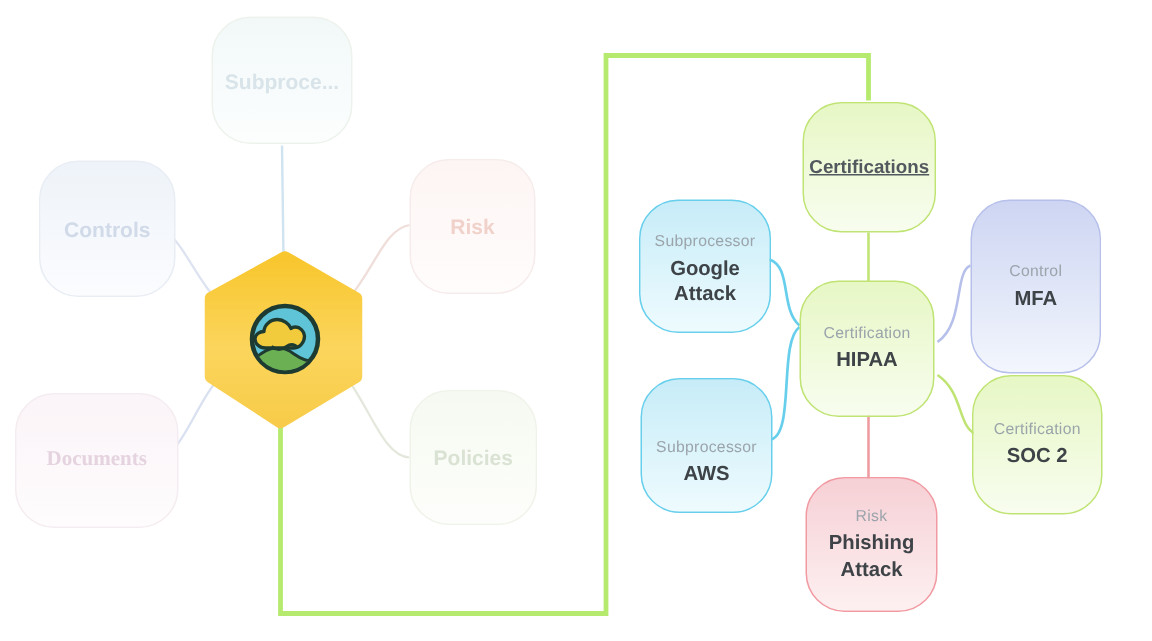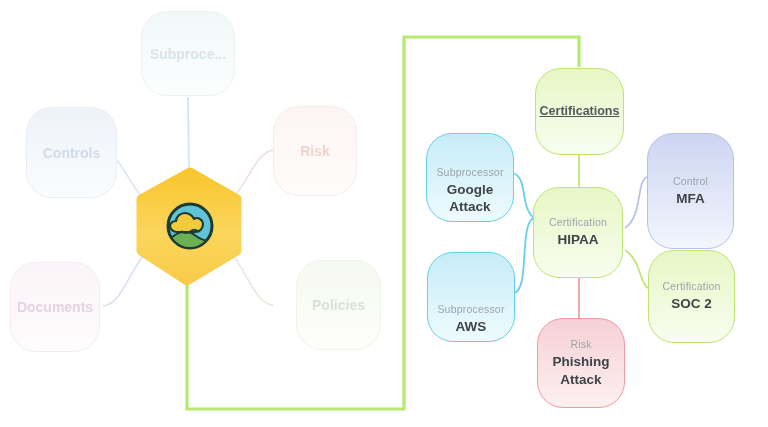--- a/index.html
+++ b/index.html
@@ -4,21 +4,21 @@
 <style>
   html,body{margin:0;padding:0;background:#ffffff;}
   .canvas{
     position:relative;width:768px;height:427px;background:#ffffff;
     overflow:hidden;font-family:"Liberation Sans",sans-serif;
   }
   svg.layer{position:absolute;left:0;top:0;z-index:1;}
   .node{
     position:absolute;z-index:2;box-sizing:border-box;
     display:flex;flex-direction:column;align-items:center;justify-content:center;
-    text-align:center;border-radius:26px;border:1.5px solid transparent;padding:5px;
+    text-align:center;border-radius:26px;border:1.5px solid transparent;padding:16px;
   }
   .cat{font-size:10.5px;letter-spacing:.2px;color:var(--label-gray);margin-bottom:3px;}
   .lbl{font-size:13.5px;font-weight:700;color:var(--label-dark);line-height:1.3;}
   .faded-lbl{font-size:14px;font-weight:700;}
 
   
   .node--green{background:linear-gradient(180deg,#e7f7c5,#f8fdef);border-color:var(--green-border);}
   .node--cyan{background:linear-gradient(180deg,#c7ecf8,#eefbfe);border-color:var(--cyan-border);justify-content:flex-end;}
   .node--peri{background:linear-gradient(180deg,#cdd5f2,#f3f6fd);border-color:var(--periwinkle-border);}
   .node--red{background:linear-gradient(180deg,#f6d0d5,#fdf0f1);border-color:var(--red-border);}
@@ -36,25 +36,25 @@
   .node--f{border-width:1px;}
   .node--subprocessors{left:141px;top:11px;width:94px;height:85px;
     background:linear-gradient(180deg,#f2f8f8,#fcfefe);border-color:#edf3ec;}
   .node--subprocessors .faded-lbl{color:#d8e4e9;}
   .node--controls{left:26px;top:107px;width:91px;height:91px;
     background:linear-gradient(180deg,#eef3f9,#fbfcfe);border-color:#e9edf4;}
   .node--controls .faded-lbl{color:#d1dae8;}
   .node--risk-f{left:273px;top:106px;width:84px;height:90px;
     background:linear-gradient(180deg,#fdf5f4,#fffcfc);border-color:#f6eceb;}
   .node--risk-f .faded-lbl{color:#f1d2cb;}
-  .node--documents{left:10px;top:262px;width:90px;height:90px;
-    background:linear-gradient(180deg,#fbf4f8,#fefcfd);border-color:#f4ecf1;}
+  .node--documents{left:10px;top:262px;width:109px;height:90px;
+    background:linear-gradient(180deg,#fbf4f8,#fefcfd);border-color:#f4ecf1;font-family:Liberation Serif, serif;}
   .node--documents .faded-lbl{color:#e5d3df;}
   .node--policies{left:273px;top:260px;width:85px;height:90px;
-    background:linear-gradient(180deg,#f6f9f1,#fdfefb);border-color:#eff3e9;margin-left:23px;}
+    background:linear-gradient(180deg,#f6f9f1,#fdfefb);border-color:#eff3e9;}
   .node--policies .faded-lbl{color:#dae3d3;}
 </style>
 </head>
 <body>
 
 <div class="canvas">
 
   <svg class="layer" width="768" height="427" viewBox="0 0 768 427">
     <defs>
       <linearGradient id="hexGrad" x1="0" y1="0" x2="0" y2="1">

